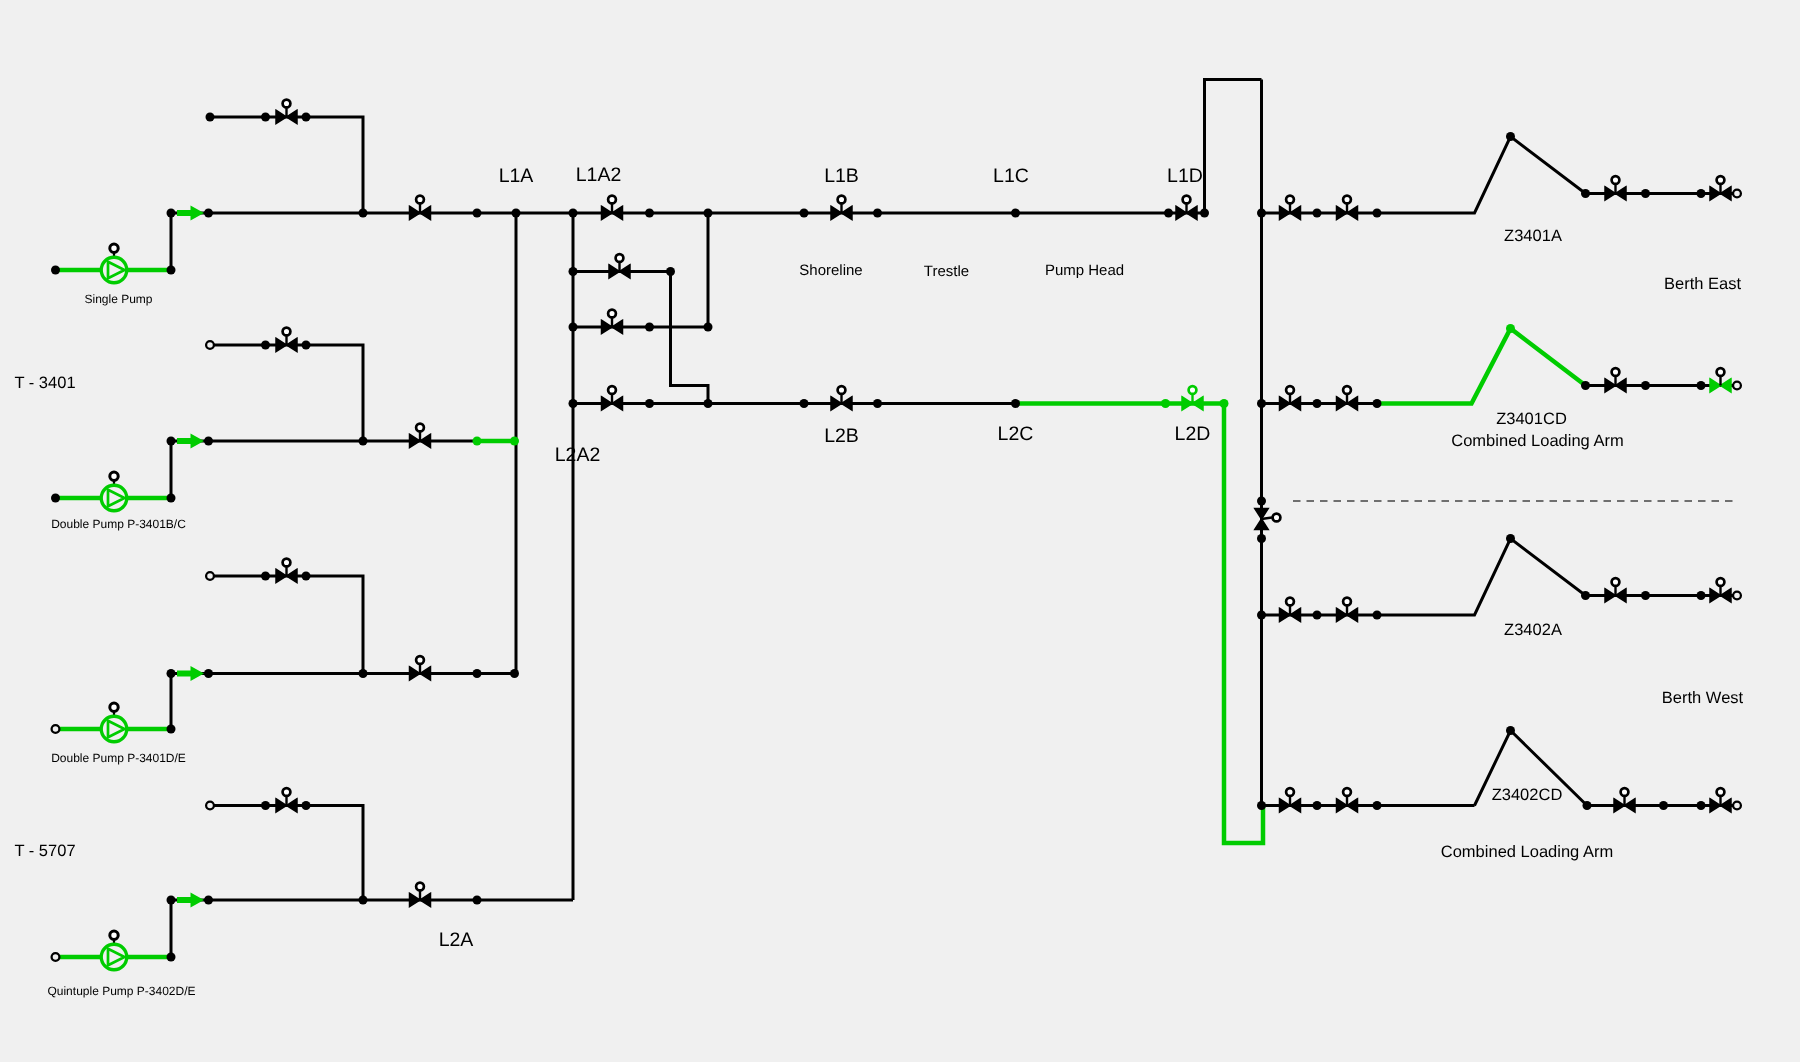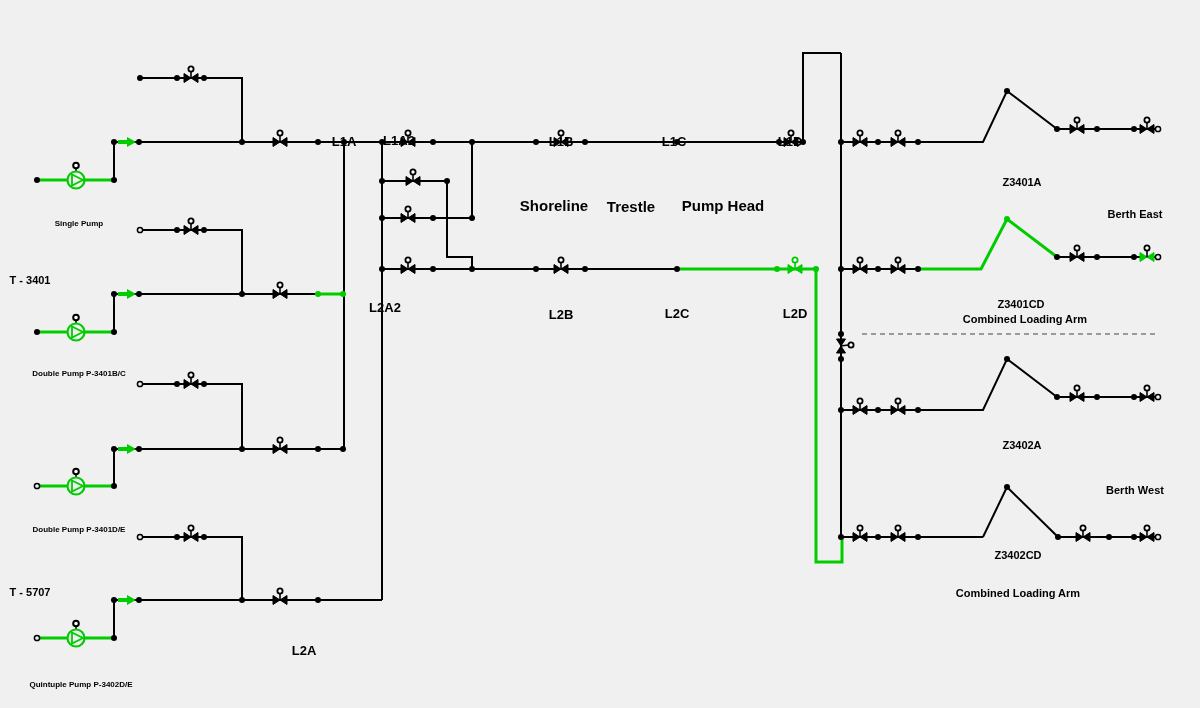--- a/index.html
+++ b/index.html
@@ -1,23 +1,23 @@
 <!DOCTYPE html>
 <html><head>
 <meta charset="utf-8">
 <style>
   html,body{margin:0;padding:0;}
   body{background:#e9e9e9;font-family:"Liberation Sans",sans-serif;}
   #stage{position:relative;width:1200px;height:708px;background:#f0f0f0;overflow:hidden;}
   #pipes{position:absolute;left:0;top:0;}
   .lbl{position:absolute;transform:translate(-50%,-50%);font-family:"Liberation Sans",sans-serif;
-       font-weight:bold;color:#000;white-space:nowrap;line-height:1;margin-top:24px;}
+       font-weight:normal;color:#000;white-space:nowrap;line-height:1;}
   .s13{font-size:13px;}   
   .s11{font-size:11px;}   
-  .s10{font-size:15px;}   
+  .s10{font-size:10px;}   
   .s8{font-size:8px;}     
 </style>
 </head>
 <body>
 
 <div id="stage">
 
   <svg id="pipes" width="1200" height="708" viewBox="0 0 1200 708">
     <defs>
 
@@ -256,21 +256,21 @@
     <span class="lbl s8" style="left:79px;top:200px">Single Pump</span>
     <span class="lbl s8" style="left:79px;top:350px">Double Pump P-3401B/C</span>
     <span class="lbl s8" style="left:79px;top:506px">Double Pump P-3401D/E</span>
     <span class="lbl s8" style="left:81px;top:661px">Quintuple Pump P-3402D/E</span>
 
     <span class="lbl s13" style="left:344px;top:117px">L1A</span>
     <span class="lbl s13" style="left:399px;top:116px">L1A2</span>
     <span class="lbl s13" style="left:561px;top:117px">L1B</span>
     <span class="lbl s13" style="left:674px;top:117px">L1C</span>
     <span class="lbl s13" style="left:790px;top:117px">L1D</span>
-    <span class="lbl s13" style="left:385px;top:283px">L2A2</span>
+    <span class="lbl s13" style="left:385px;top:303px">L2A2</span>
     <span class="lbl s13" style="left:561px;top:290px">L2B</span>
     <span class="lbl s13" style="left:677px;top:289px">L2C</span>
     <span class="lbl s13" style="left:795px;top:289px">L2D</span>
     <span class="lbl s13" style="left:304px;top:626px">L2A</span>
 
     <span class="lbl s10" style="left:554px;top:181px">Shoreline</span>
     <span class="lbl s10" style="left:631px;top:182px">Trestle</span>
     <span class="lbl s10" style="left:723px;top:181px">Pump Head</span>
 
     <span class="lbl s11" style="left:1022px;top:158px">Z3401A</span>

